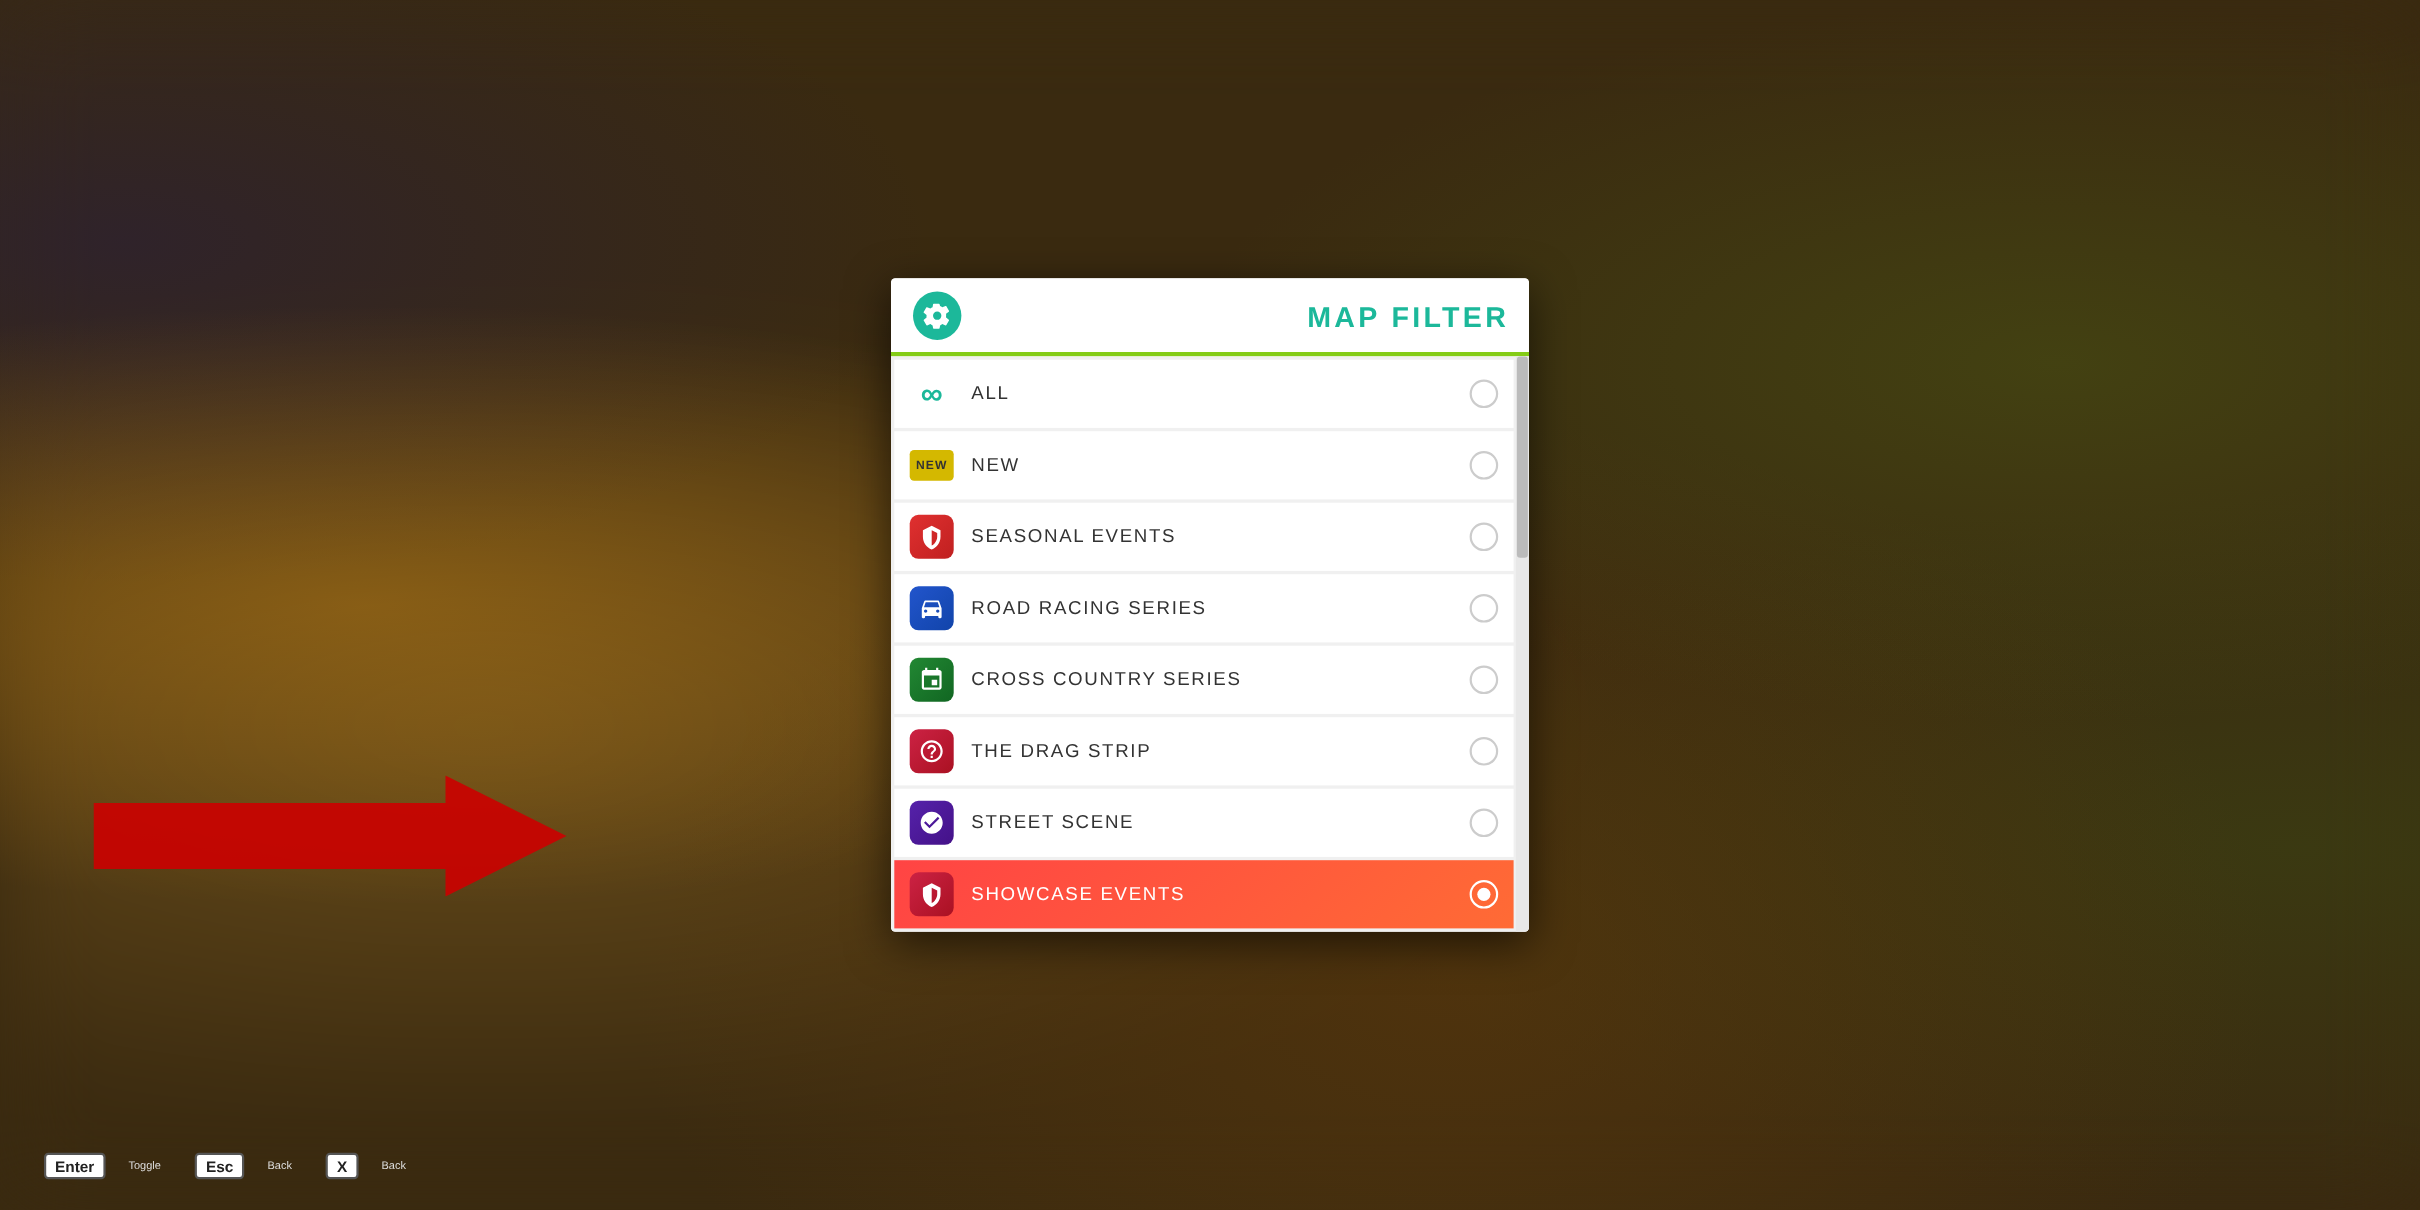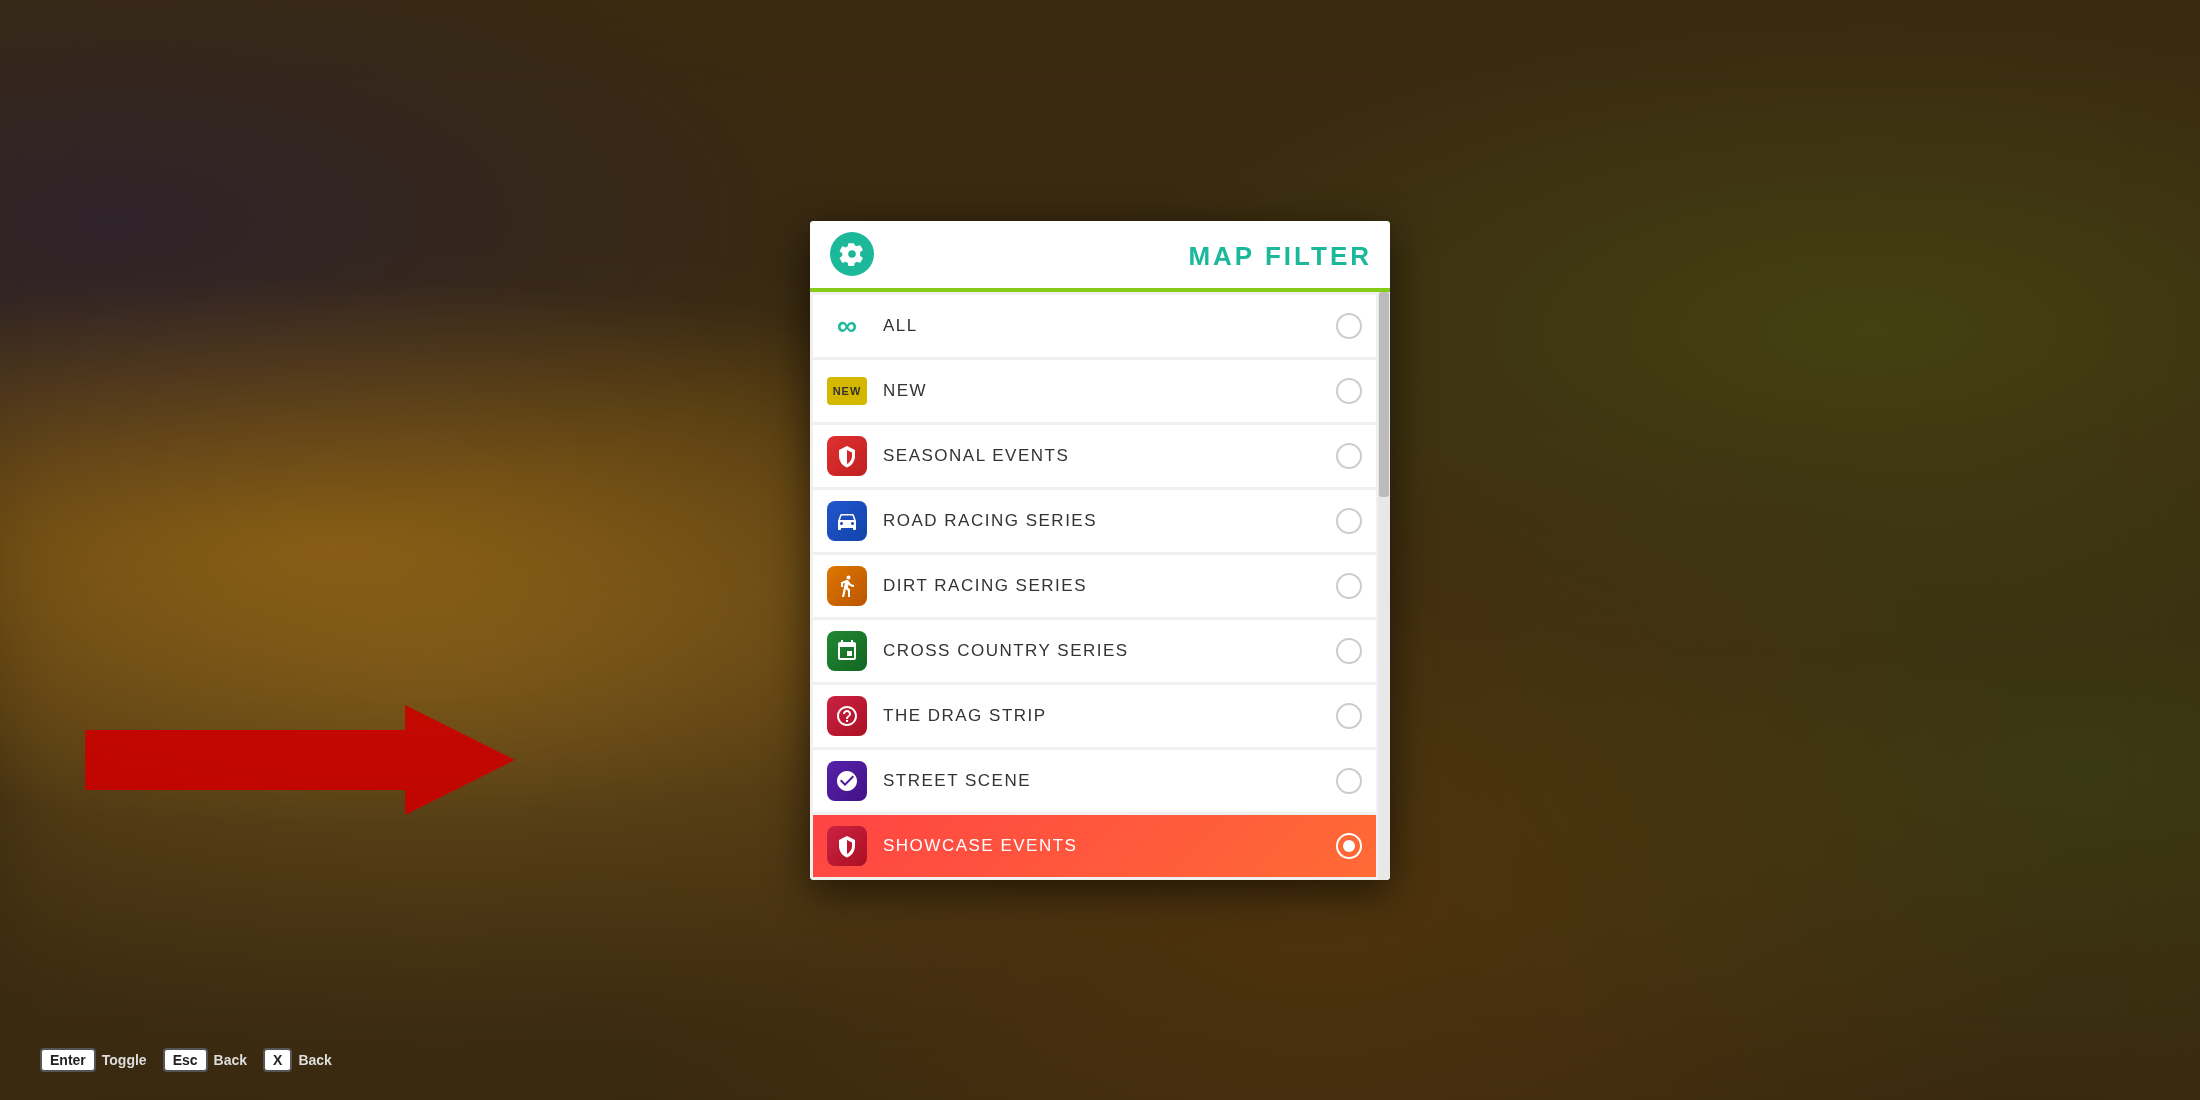--- a/index.html
+++ b/index.html
@@ -242,36 +242,36 @@
       align-items: center;
     }
 
     
     .bottom-controls {
       position: absolute;
       bottom: 28px;
       left: 40px;
       display: flex;
       align-items: center;
-      gap: 6px;
+      gap: 21px;
     }
 
     .key-badge {
       background: #fff;
       border: 2px solid #555;
       border-radius: 4px;
       padding: 2px 8px;
       font-size: 14px;
       font-weight: 700;
       color: #222;
     }
 
     .key-label {
-      font-size: 14px;
-      font-weight: 700;
+      font-size: 10px;
+      font-weight: 400;
       color: #ddd;
       margin-right: 10px;
     }
 
     
     .item-svg {
       width: 24px;
       height: 24px;
       fill: #fff;
     }
@@ -332,29 +332,20 @@
         <div class="filter-item">
           <div class="filter-item-icon icon-blue">
             <svg class="item-svg" viewBox="0 0 24 24">
               <path d="M18.92 6.01C18.72 5.42 18.16 5 17.5 5h-11c-.66 0-1.21.42-1.42 1.01L3 12v8c0 .55.45 1 1 1h1c.55 0 1-.45 1-1v-1h12v1c0 .55.45 1 1 1h1c.55 0 1-.45 1-1v-8l-2.08-5.99zM6.5 16c-.83 0-1.5-.67-1.5-1.5S5.67 13 6.5 13s1.5.67 1.5 1.5S7.33 16 6.5 16zm11 0c-.83 0-1.5-.67-1.5-1.5s.67-1.5 1.5-1.5 1.5.67 1.5 1.5-.67 1.5-1.5 1.5zM5 11l1.5-4.5h11L19 11H5z"></path>
             </svg>
           </div>
           <span class="filter-item-label">ROAD RACING SERIES</span>
           <div class="radio-btn"></div>
         </div>
 
-        <div class="filter-item">
-          <div class="filter-item-icon icon-orange">
-            <svg class="item-svg" viewBox="0 0 24 24">
-              <path d="M13.5 5.5c1.1 0 2-.9 2-2s-.9-2-2-2-2 .9-2 2 .9 2 2 2zM9.8 8.9L7 23h2.1l1.8-8 2.1 2v6h2v-7.5l-2.1-2 .6-3C14.8 12 16.8 13 19 13v-2c-1.9 0-3.5-1-4.3-2.4l-1-1.6c-.4-.6-1-1-1.7-1-.3 0-.5.1-.8.1L6 8.3V13h2V9.6l1.8-.7z"></path>
-            </svg>
-          </div>
-          <span class="filter-item-label">DIRT RACING SERIES</span>
-          <div class="radio-btn"></div>
-        </div>
 
         <div class="filter-item">
           <div class="filter-item-icon icon-green">
             <svg class="item-svg" viewBox="0 0 24 24">
               <path d="M17 12h-5v5h5v-5zM16 1v2H8V1H6v2H5c-1.11 0-1.99.9-1.99 2L3 19c0 1.1.89 2 2 2h14c1.1 0 2-.9 2-2V5c0-1.1-.9-2-2-2h-1V1h-2zm3 18H5V8h14v11z"></path>
             </svg>
           </div>
           <span class="filter-item-label">CROSS COUNTRY SERIES</span>
           <div class="radio-btn"></div>
         </div>

